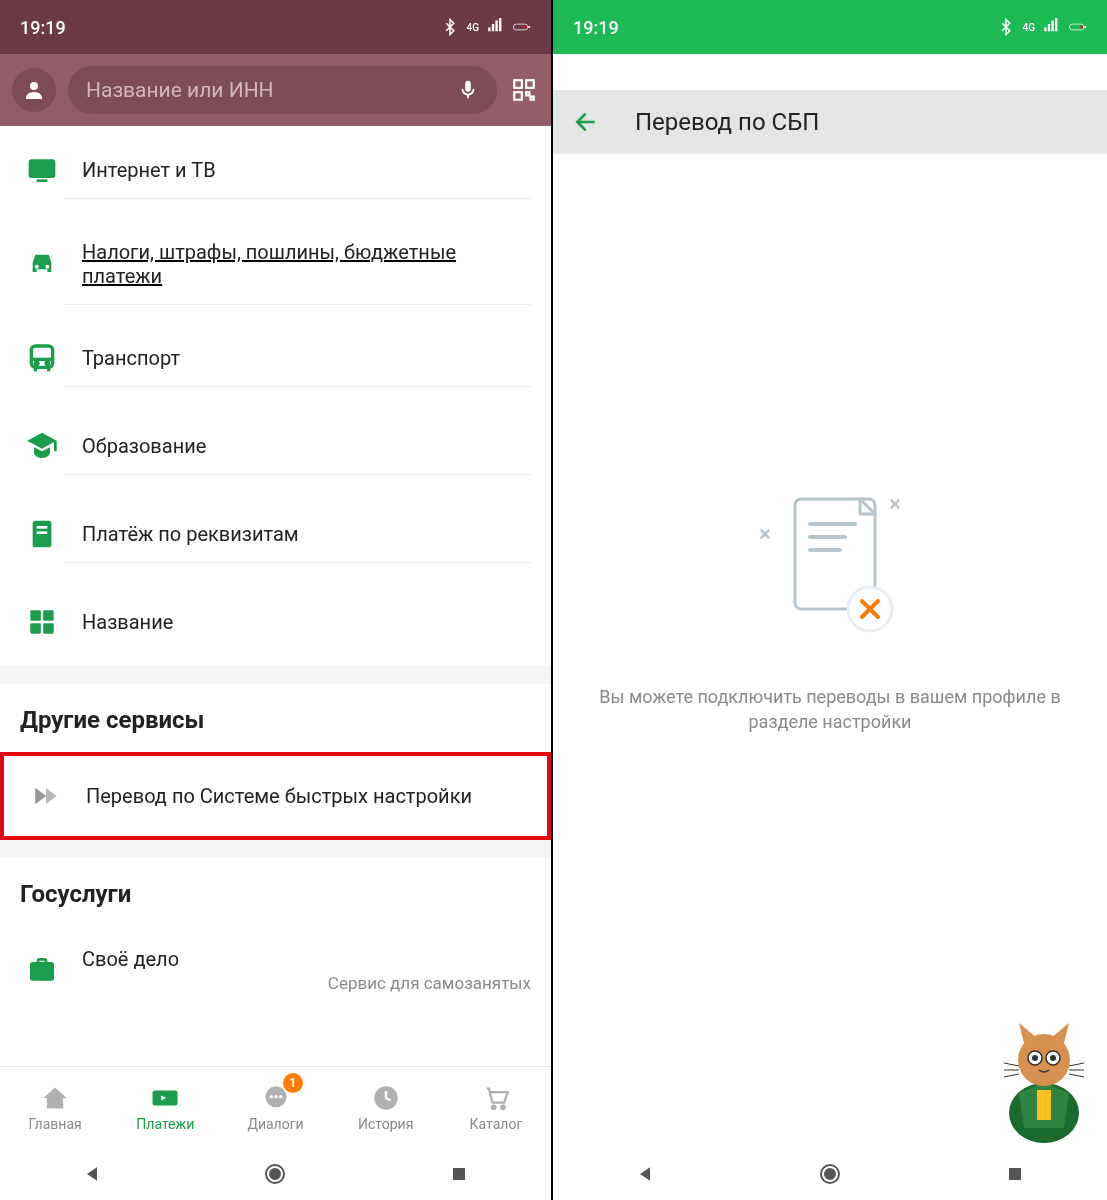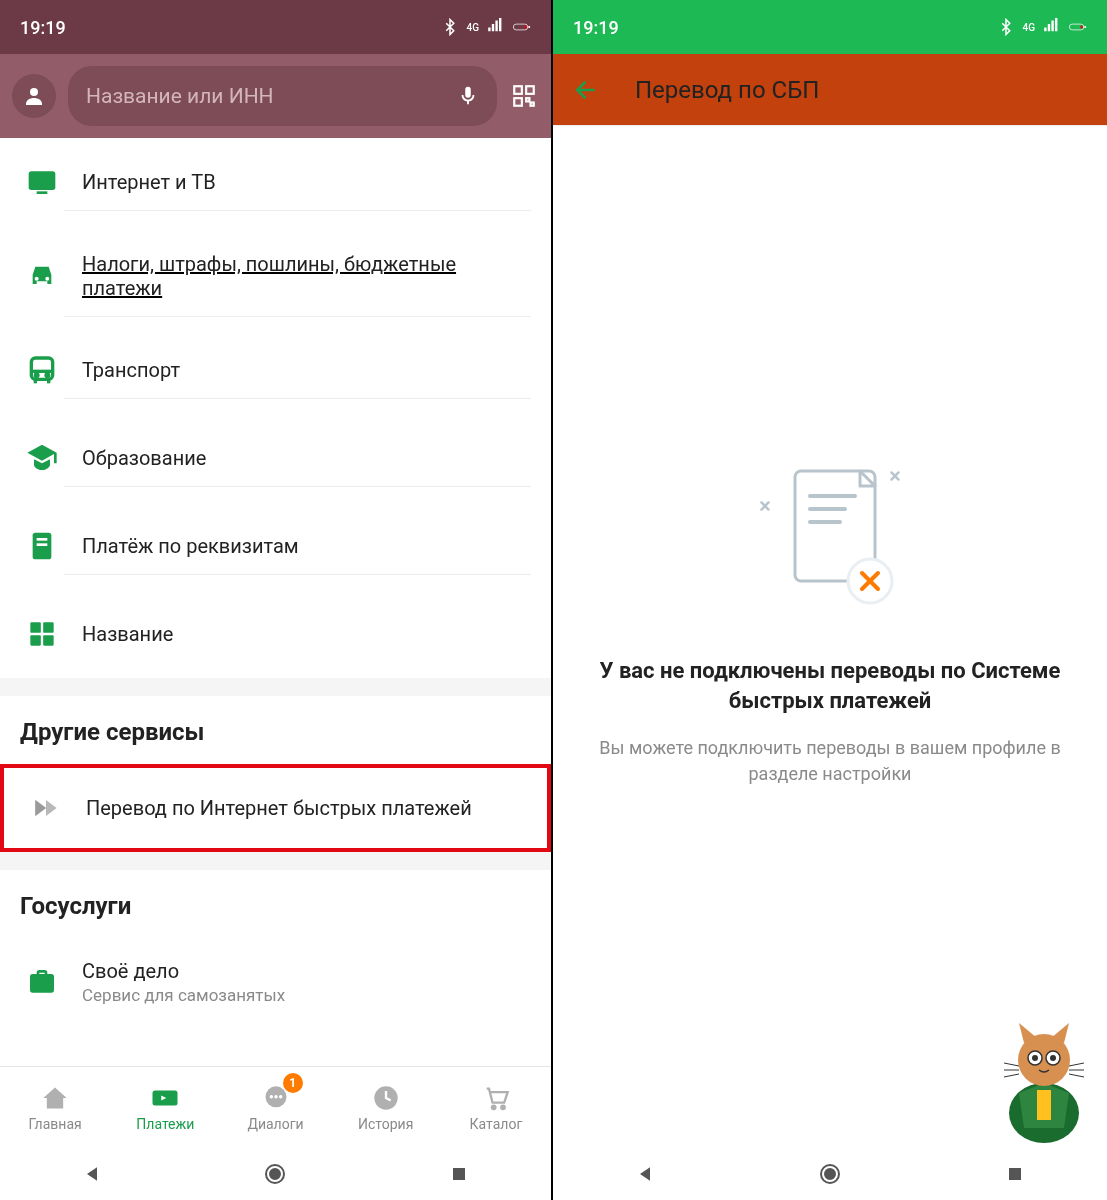--- a/index.html
+++ b/index.html
@@ -11,55 +11,55 @@
   
   .status-bar { height: 54px; display: flex; align-items: center; justify-content: space-between; padding: 0 20px; color: #fff; font-size: 18px; font-weight: 500; }
   .status-bar.maroon { background: #6b3a46; }
   .status-bar.green { background: #1db954; }
   .status-icons { display: flex; align-items: center; gap: 8px; }
   .status-icons svg { width: 18px; height: 18px; }
 
   
   .header-left { background: #925c68; padding: 12px; display: flex; align-items: center; gap: 12px; }
   .profile-circle { width: 44px; height: 44px; border-radius: 50%; background: #7d4c56; display: flex; align-items: center; justify-content: center; }
-  .search-pill { flex: 1; height: 60px; background: #7d4c56; border-radius: 24px; display: flex; align-items: center; padding: 0 18px; gap: 12px; }
+  .search-pill { flex: 1; height: 48px; background: #7d4c56; border-radius: 24px; display: flex; align-items: center; padding: 0 18px; gap: 12px; }
   .search-pill input { flex: 1; background: transparent; border: none; color: #d4b5bc; font-size: 21px; outline: none; }
   .search-pill input::placeholder { color: #d4b5bc; }
   .qr-btn { width: 30px; height: 30px; display: flex; align-items: center; justify-content: center; }
 
   
   .category-list { background: #fff; }
   .category-item { display: flex; align-items: center; padding: 0 20px; min-height: 88px; }
   .category-item.multiline { min-height: 100px; text-decoration: underline; }
   .cat-icon { width: 44px; display: flex; align-items: center; justify-content: center; }
   .cat-label { flex: 1; font-size: 20px; color: #222; padding: 16px 0 16px 18px; }
   .cat-label.with-border { border-bottom: 1px solid #ededed; }
   .cat-sub-container { flex: 1; padding: 16px 0 16px 18px; }
   .cat-title { font-size: 20px; color: #222; }
-  .cat-sub { font-size: 17px; color: #8a8a8a; margin-top: 2px; }
+  .cat-sub { font-size: 17px; color: #8a8a8a; margin-top: 2px; text-align: right; }
 
   .section-gap { height: 18px; background: #f5f5f5; }
   .section-header { font-size: 24px; font-weight: 700; color: #222; padding: 22px 20px 18px; background: #fff; }
 
   .highlight-row { border: 4px solid #e30613; }
 
   
   .bottom-nav { position: absolute; bottom: 52px; left: 0; right: 0; height: 82px; background: #fff; border-top: 1px solid #e5e5e5; display: flex; }
   .nav-item { flex: 1; display: flex; flex-direction: column; align-items: center; justify-content: center; gap: 3px; position: relative; }
   .nav-icon { width: 30px; height: 30px; display: flex; align-items: center; justify-content: center; }
   .nav-label { font-size: 14px; color: #8a8a8a; }
   .nav-item.active .nav-label { color: #1a9e4b; }
   .nav-badge { position: absolute; top: 6px; right: 28px; background: #ff7b00; color: #fff; font-size: 12px; font-weight: 700; width: 20px; height: 20px; border-radius: 50%; display: flex; align-items: center; justify-content: center; }
 
   
   .android-nav { position: absolute; bottom: 0; left: 0; right: 0; height: 52px; background: #fff; display: flex; justify-content: space-around; align-items: center; }
   .android-nav .nav-btn { width: 50px; display: flex; justify-content: center; }
 
   
-  .header-right { height: 72px; display: flex; align-items: center; padding: 0 20px; border-bottom: 1px solid #eee; gap: 36px; background: #c2410c; }
+  .header-right { height: 64px; display: flex; align-items: center; padding: 0 20px; border-bottom: 1px solid #eee; gap: 36px; background: #e5e5e5; margin-top: 36px; }
   .back-arrow { display: flex; }
   .header-title { font-size: 24px; color: #222; }
 
   .empty-state { flex: 1; display: flex; flex-direction: column; align-items: center; padding: 340px 40px 0; text-align: center; position: relative; }
   .empty-illustration { margin-bottom: 40px; position: relative; width: 170px; height: 150px; }
   .empty-title { font-size: 22px; font-weight: 700; color: #222; line-height: 1.35; margin-bottom: 20px; }
   .empty-sub { font-size: 18px; color: #8a8a8a; line-height: 1.4; }
 
   .mascot { position: absolute; bottom: 52px; right: 8px; width: 110px; height: 130px; }
 
@@ -178,21 +178,21 @@
 
     <div class="section-gap"></div>
     <div class="section-header">Другие сервисы</div>
     <div class="category-item highlight-row">
       <div class="cat-icon">
           <svg width="32" height="32" viewBox="0 0 24 24" fill="#9a9a9a">
             <path d="M4 6l8 6-8 6V6zm8 0l8 6-8 6V6z" opacity="0.7"></path>
             <path d="M4 6l8 6-8 6V6z"></path>
           </svg>
         </div>
-      <div class="cat-label">Перевод по Интернет быстрых платежей</div>
+      <div class="cat-label">Перевод по Системе быстрых настройки</div>
     </div>
 
     <div class="section-gap"></div>
     <div class="section-header">Госуслуги</div>
     <div class="category-item">
       <div class="cat-icon">
           <svg width="32" height="32" viewBox="0 0 24 24" fill="#1a9e4b">
             <path d="M10 3h4a2 2 0 012 2v1h3a2 2 0 012 2v10a2 2 0 01-2 2H5a2 2 0 01-2-2V8a2 2 0 012-2h3V5a2 2 0 012-2zm0 3h4V5h-4v1z"></path>
           </svg>
         </div>
@@ -311,21 +311,20 @@
         </g>
         <rect x="50" y="5" width="80" height="110" rx="6" fill="#fff" stroke="#b8c4cc" stroke-width="3"></rect>
         <path d="M115 5 L130 20 L115 20 Z" fill="#fff" stroke="#b8c4cc" stroke-width="3" stroke-linejoin="round"></path>
         <line x1="65" y1="30" x2="110" y2="30" stroke="#b8c4cc" stroke-width="4" stroke-linecap="round"></line>
         <line x1="65" y1="43" x2="100" y2="43" stroke="#b8c4cc" stroke-width="4" stroke-linecap="round"></line>
         <line x1="65" y1="56" x2="95" y2="56" stroke="#b8c4cc" stroke-width="4" stroke-linecap="round"></line>
         <circle cx="125" cy="115" r="22" fill="#fff" stroke="#e8eef2" stroke-width="3"></circle>
         <path d="M117 107 L133 123 M133 107 L117 123" stroke="#ff7b00" stroke-width="4" stroke-linecap="round"></path>
       </svg>
     </div>
-    <div class="empty-title">У вас не подключены переводы по Системе быстрых платежей</div>
     <div class="empty-sub">Вы можете подключить переводы в вашем профиле в разделе настройки</div>
   </div>
 
   <div class="mascot">
     <svg width="110" height="130" viewBox="0 0 110 130">
       <ellipse cx="55" cy="95" rx="35" ry="30" fill="#1a6b2e"></ellipse>
       <path d="M30 75 L55 65 L80 75 L75 110 L35 110 Z" fill="#2d8540"></path>
       <rect x="48" y="72" width="14" height="30" fill="#ffc020"></rect>
       <circle cx="55" cy="42" r="26" fill="#d89050"></circle>
       <path d="M35 25 L30 5 L48 20 Z" fill="#d89050"></path>

